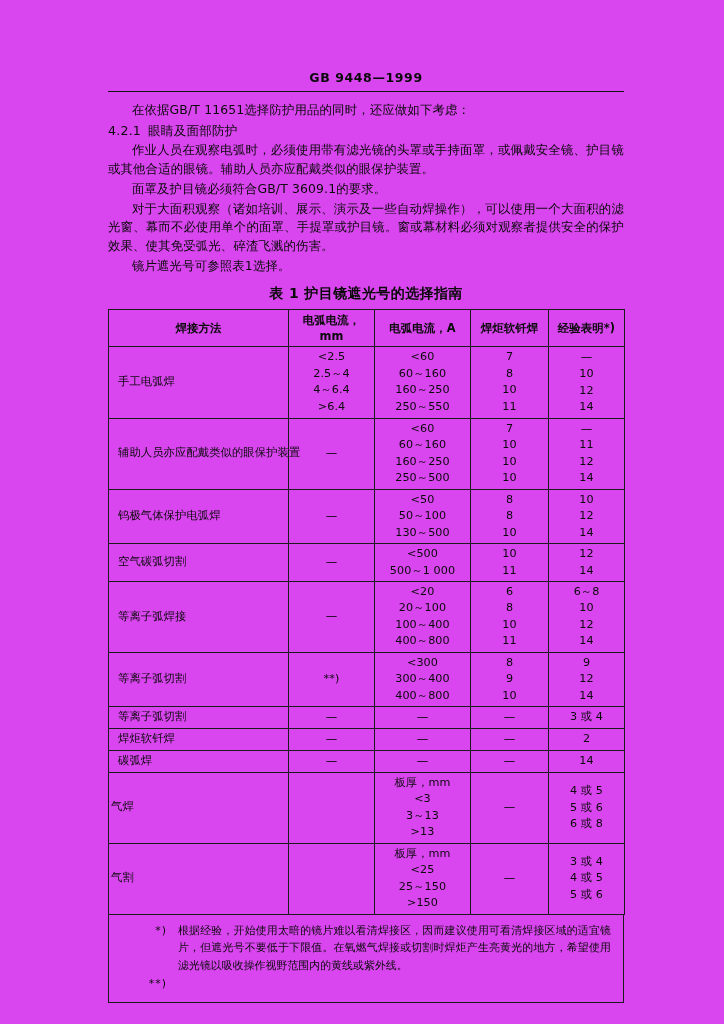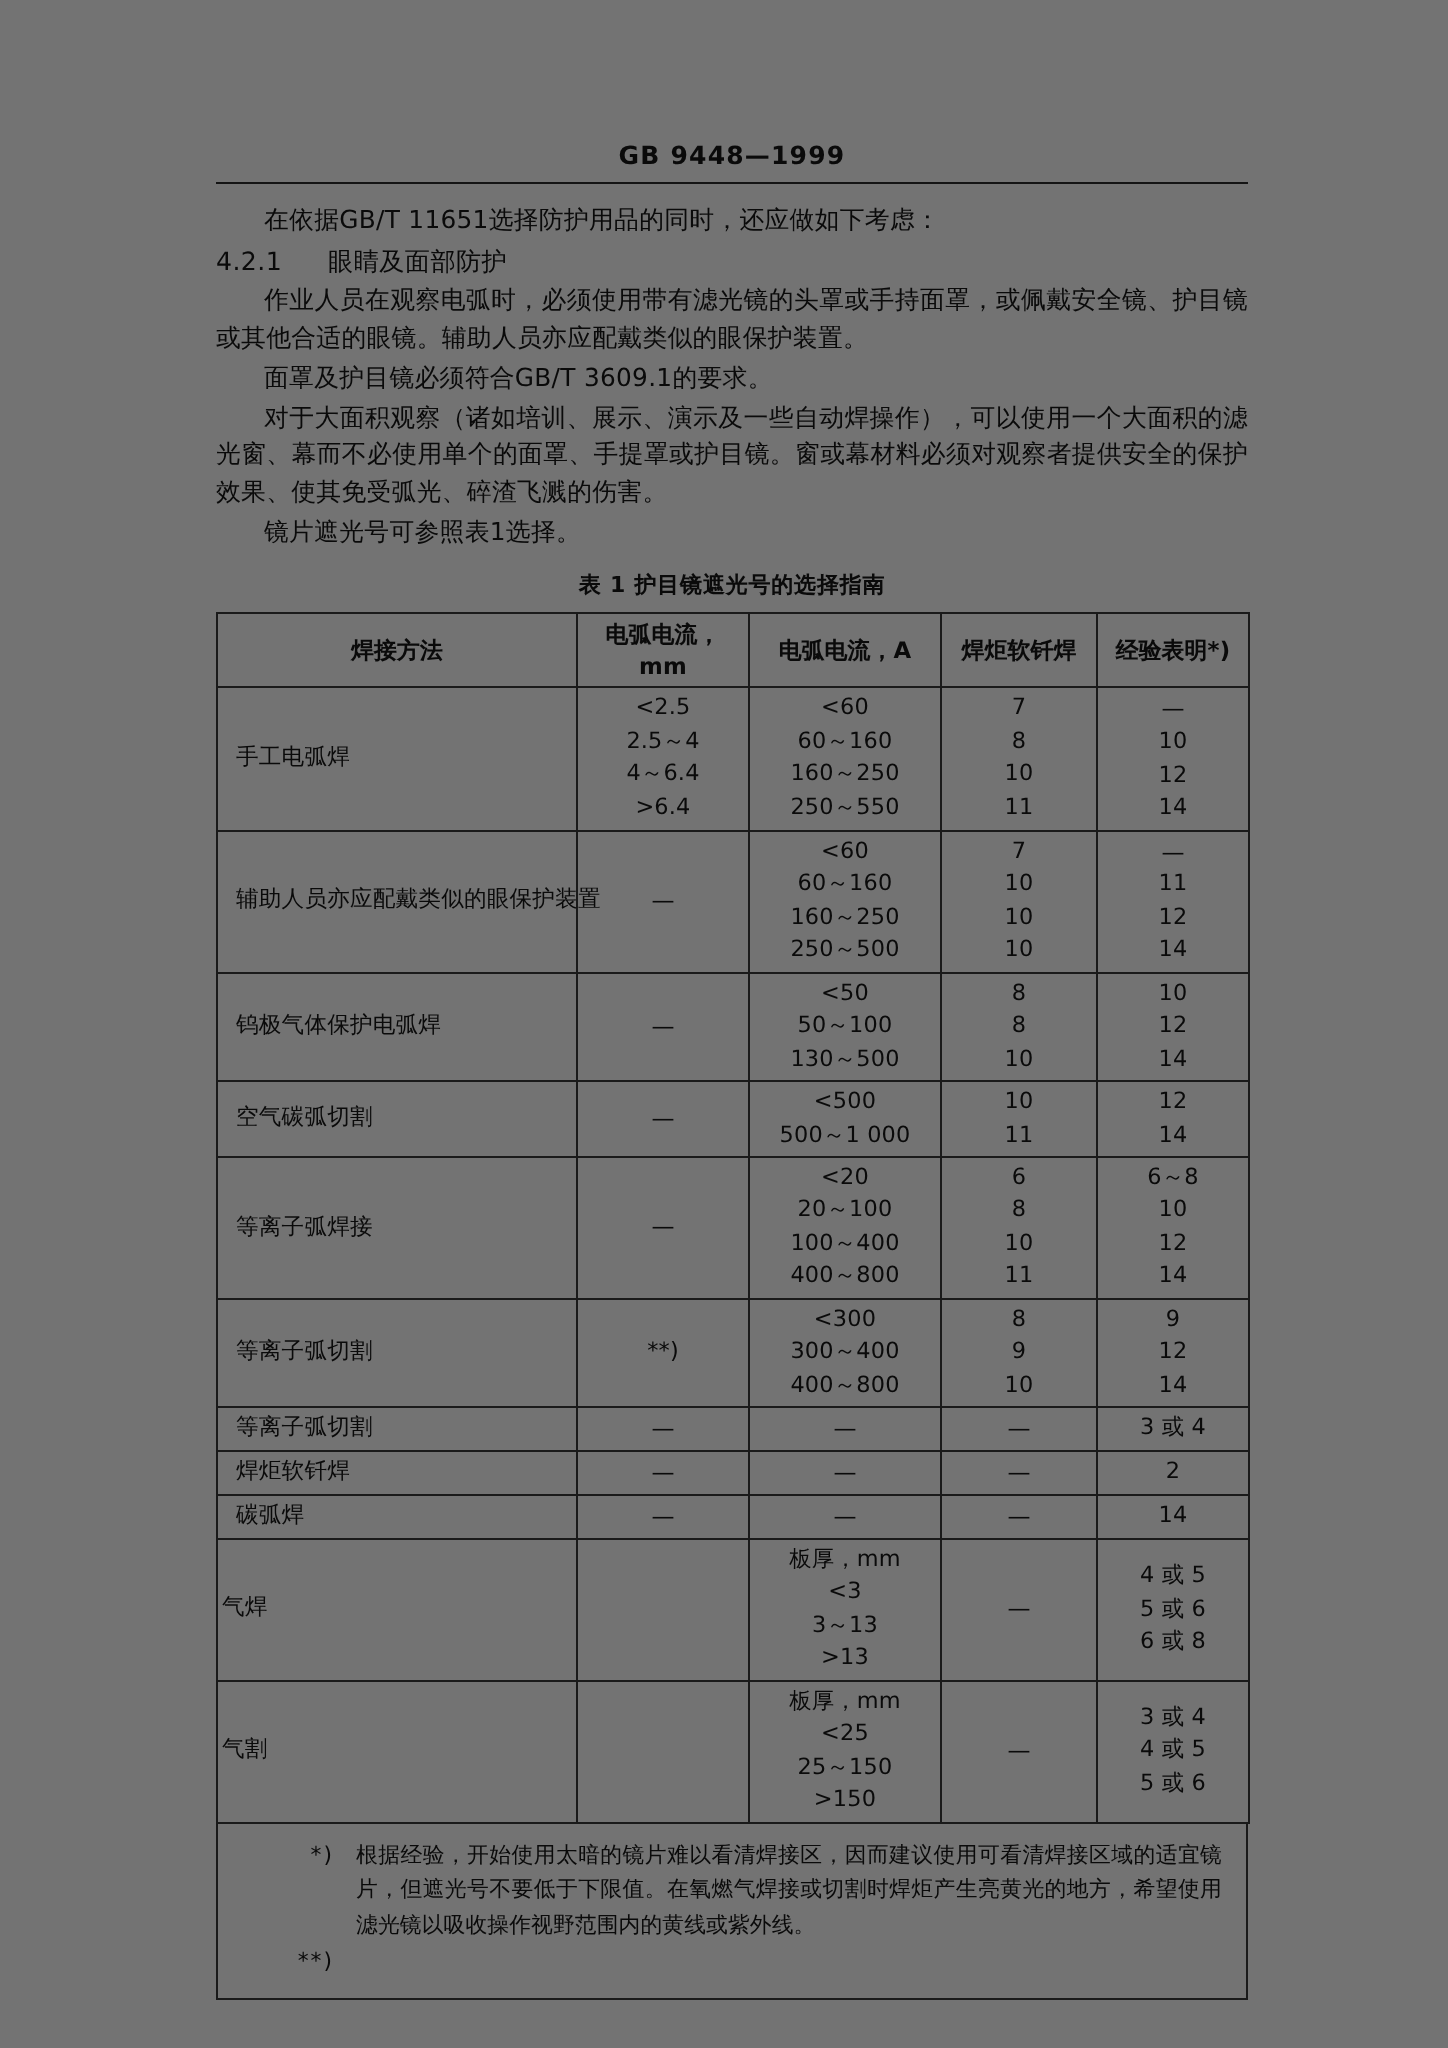--- a/index.html
+++ b/index.html
@@ -13,21 +13,21 @@
     font-family: "DejaVu Sans", "Liberation Sans", sans-serif;
     color: #0a0a0a;
     position: relative;
     overflow: hidden;
   }
   .page {
     position: absolute;
     left: 0; top: 0;
     width: 724px;
     height: 1024px;
-    background: #737373;
+    background: #d946ef;
   }
   .page-inner {
     position: absolute;
     left: 108px;
     top: 70px;
     width: 516px;
   }
   .hdr {
     text-align: center;
     font-weight: bold;
@@ -47,25 +47,25 @@
   }
   .body-text p {
     margin: 0 0 1px 0;
   }
   .p-indent { text-indent: 24px; }
   .clause-head {
     font-size: 12.6px;
     margin: 1px 0 1px 0;
     letter-spacing: 0.2px;
   }
-  .clause-head .num { margin-right: 23px; }
+  .clause-head .num { margin-right: 7px; }
 
   .table-title {
     text-align: center;
-    font-size: 11px;
+    font-size: 14px;
     font-weight: bold;
     margin: 9px 0 6px 0;
     letter-spacing: 0.4px;
   }
 
   table.spec {
     width: 516px;
     border-collapse: collapse;
     font-size: 11.2px;
     table-layout: fixed;

